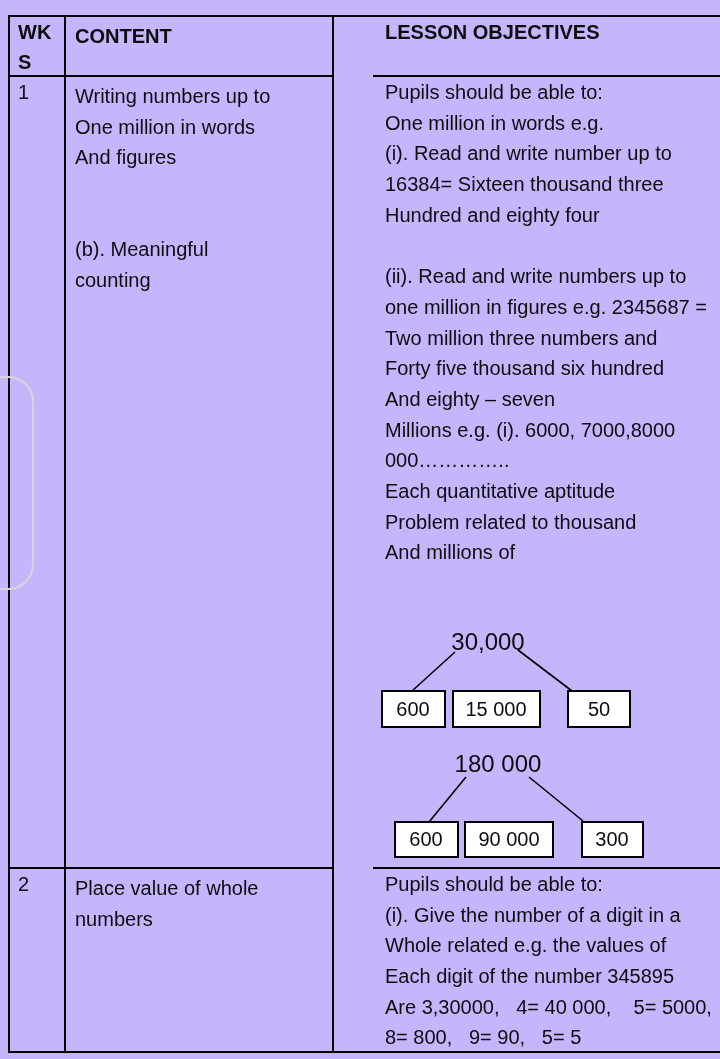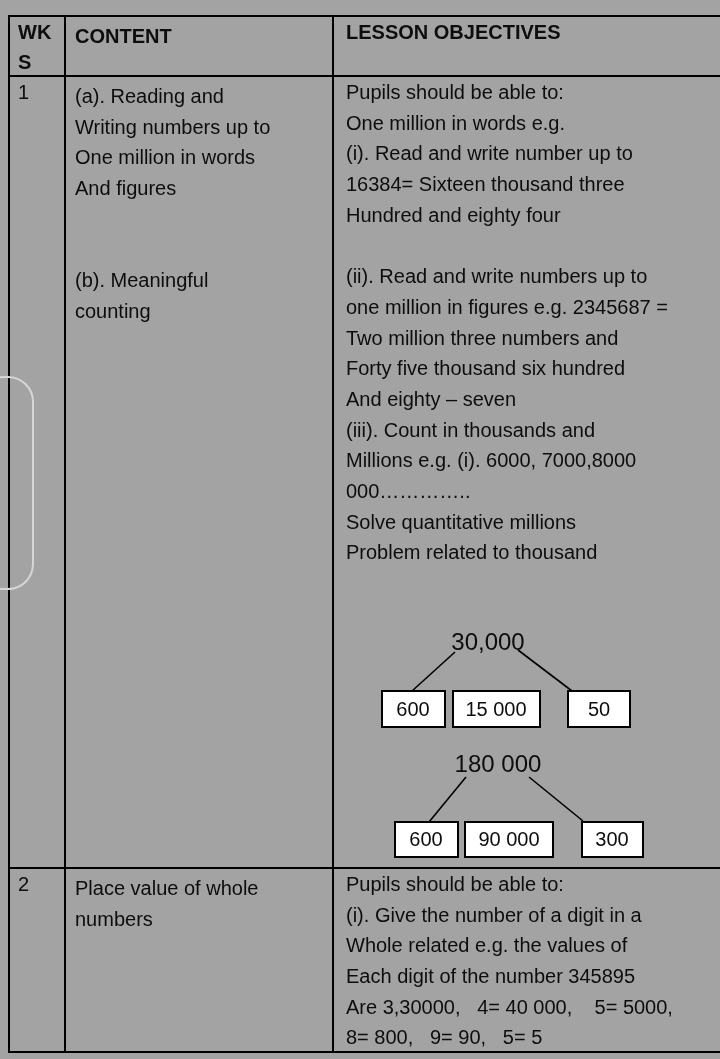--- a/index.html
+++ b/index.html
@@ -9,21 +9,21 @@
     height: 1059px;
     background: #ffffff;
     overflow: hidden;
     font-family: "Liberation Sans", sans-serif;
     color: #0d0d0d;
   }
   .page {
     position: relative;
     width: 720px;
     height: 1059px;
-    background: #a3a3a3;
+    background: #c4b5fd;
   }
   .tbl {
     position: absolute;
     left: 8px;
     top: 15px;
     width: 712px;
     height: 1038px;
     box-sizing: border-box;
     border-top: 2px solid #000;
     border-left: 2px solid #000;
@@ -31,21 +31,21 @@
     display: grid;
     grid-template-columns: 56px 268px 1fr;
     grid-template-rows: 60px 792px 1fr;
   }
   .cell {
     box-sizing: border-box;
     border-right: 2px solid #000;
     border-bottom: 2px solid #000;
     overflow: hidden;
   }
-  .cell.last-col { border-right: none; }
+  .cell.last-col { border-right: none; margin-left: 39px; }
   .cell.last-row { border-bottom: none; }
   .cell.col1 { padding: 0 2px 0 8px; }
   .cell.col2 { padding: 4px 4px 0 9px; }
   .cell.col3 { padding: 0 4px 0 12px; }
   .hdr {
     font-weight: 700;
     font-size: 20px;
     line-height: 30px;
   }
   .hdr .wks-label {
@@ -104,46 +104,45 @@
       <span>CONTENT</span>
     </div>
     <div class="cell col3 hdr last-col">
       <span>LESSON OBJECTIVES</span>
     </div>
 
     <div class="cell col1">
       <div class="week-num">1</div>
     </div>
     <div class="cell col2">
-        <div class="line">(a). Reading and</div>
         <div class="line">Writing numbers up to</div>
         <div class="line">One million in words</div>
         <div class="line">And figures</div>
         <div class="line">&nbsp;</div>
         <div class="line">&nbsp;</div>
         <div class="line">(b). Meaningful</div>
         <div class="line">counting</div>
       </div>
     <div class="cell col3 last-col">
         <div class="line">Pupils should be able to:</div>
         <div class="line">One million in words e.g.</div>
         <div class="line">(i). Read and write number up to</div>
         <div class="line">16384= Sixteen thousand three</div>
         <div class="line">Hundred and eighty four</div>
         <div class="line">&nbsp;</div>
         <div class="line">(ii). Read and write numbers up to</div>
         <div class="line">one million in figures e.g. 2345687 =</div>
         <div class="line">Two million three numbers and</div>
         <div class="line">Forty five thousand six hundred</div>
         <div class="line">And eighty – seven</div>
-        <div class="line">(iii). Count in thousands and</div>
         <div class="line">Millions e.g. (i). 6000, 7000,8000</div>
         <div class="line">000…………..</div>
-        <div class="line">Solve quantitative millions</div>
+        <div class="line">Each quantitative aptitude</div>
         <div class="line">Problem related to thousand</div>
+        <div class="line">And millions of</div>
       </div>
 
     <div class="cell col1 last-row">
       <div class="week-num">2</div>
     </div>
     <div class="cell col2 last-row">
         <div class="line">Place value of whole</div>
         <div class="line">numbers</div>
       </div>
     <div class="cell col3 last-col last-row">

